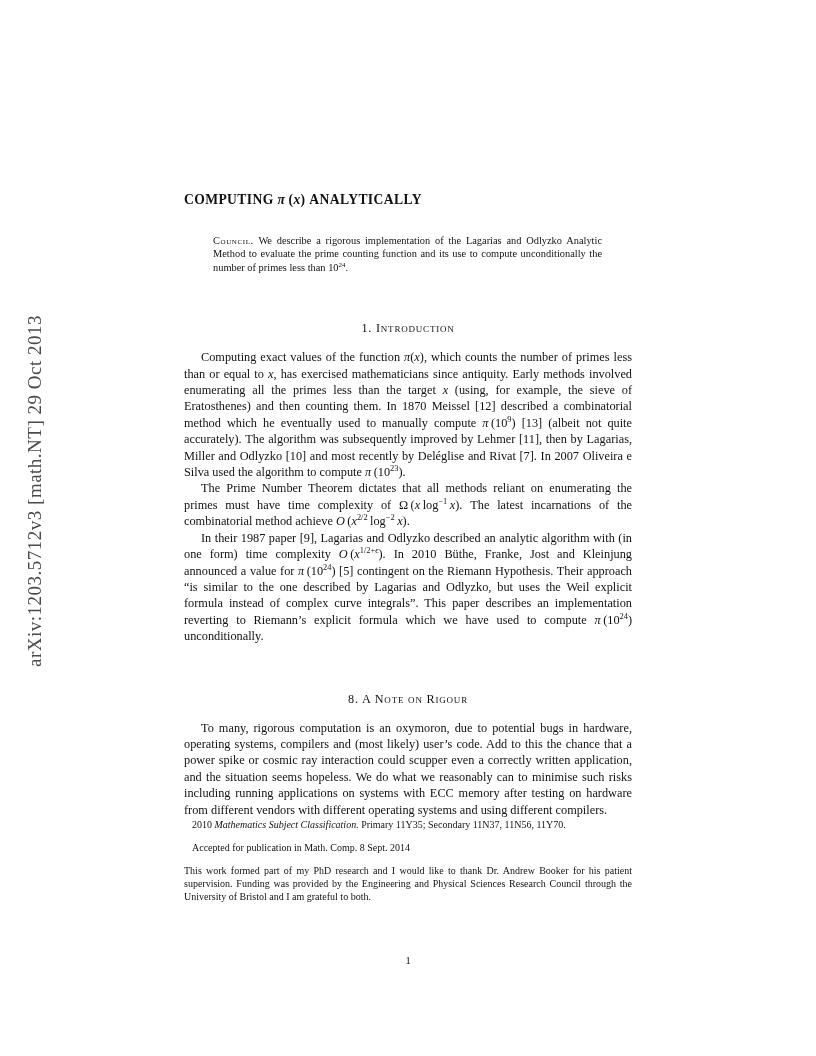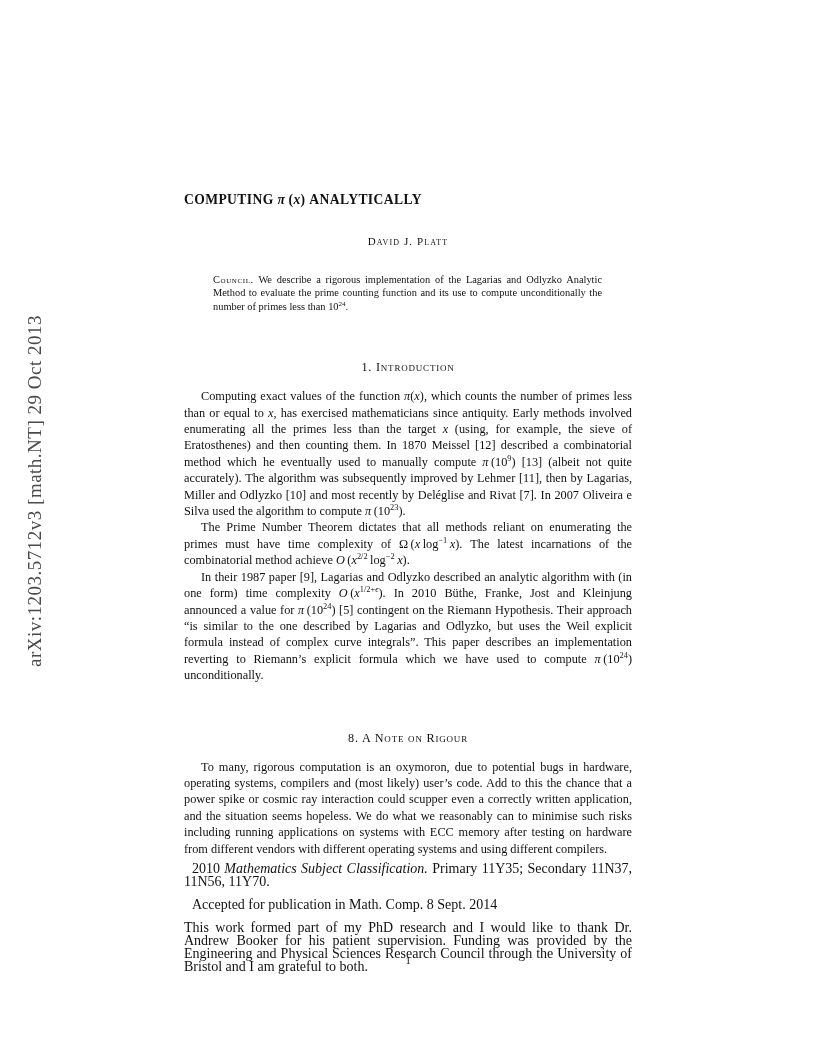--- a/index.html
+++ b/index.html
@@ -75,23 +75,23 @@
     text-indent: 17px;
   }
   .body-par sup, .abstract sup, .footnotes sup {
     font-size: 0.68em;
     line-height: 0;
     font-family: Liberation Serif, serif;
   }
   .footnotes {
     position: absolute;
     left: 184px;
-    top: 862px;
+    top: 818px;
     width: 448px;
-    font-size: 14px;
+    font-size: 10px;
     line-height: 13px;
   }
   .footnote {
     margin: 0;
     text-align: justify;
   }
   .footnote.indented { text-indent: 8px; }
   .footnote.gap-before { margin-top: 10px; }
   .page-number {
     position: absolute;
@@ -106,21 +106,20 @@
 <body>
 
 <div class="page">
 
   <div class="arxiv-stamp">arXiv:1203.5712v3  [math.NT]  29 Oct 2013</div>
 
   <div class="content">
 
     <div class="title">COMPUTING <i>π</i> (<i>x</i>) ANALYTICALLY</div>
 
-    <div class="author">David J. Platt</div>
 
     <div class="abstract">
       <span class="abstract-label">Council.</span>
       <span>We describe a rigorous implementation of the Lagarias and Odlyzko Analytic Method to evaluate the prime counting function and its use to compute unconditionally the number of primes less than 10<sup>24</sup>.</span>
     </div>
 
     <div class="section-heading">1. Introduction</div>
 
     <p class="body-par">Computing exact values of the function <i>π</i>(<i>x</i>), which counts the number of primes less than or equal to <i>x</i>, has exercised mathematicians since antiquity. Early methods involved enumerating all the primes less than the target <i>x</i> (using, for example, the sieve of Eratosthenes) and then counting them. In 1870 Meissel [12] described a combinatorial method which he eventually used to manually compute <i>π</i> (10<sup>9</sup>) [13] (albeit not quite accurately). The algorithm was subsequently improved by Lehmer [11], then by Lagarias, Miller and Odlyzko [10] and most recently by Deléglise and Rivat [7]. In 2007 Oliveira e Silva used the algorithm to compute <i>π</i> (10<sup>23</sup>).</p>
 

